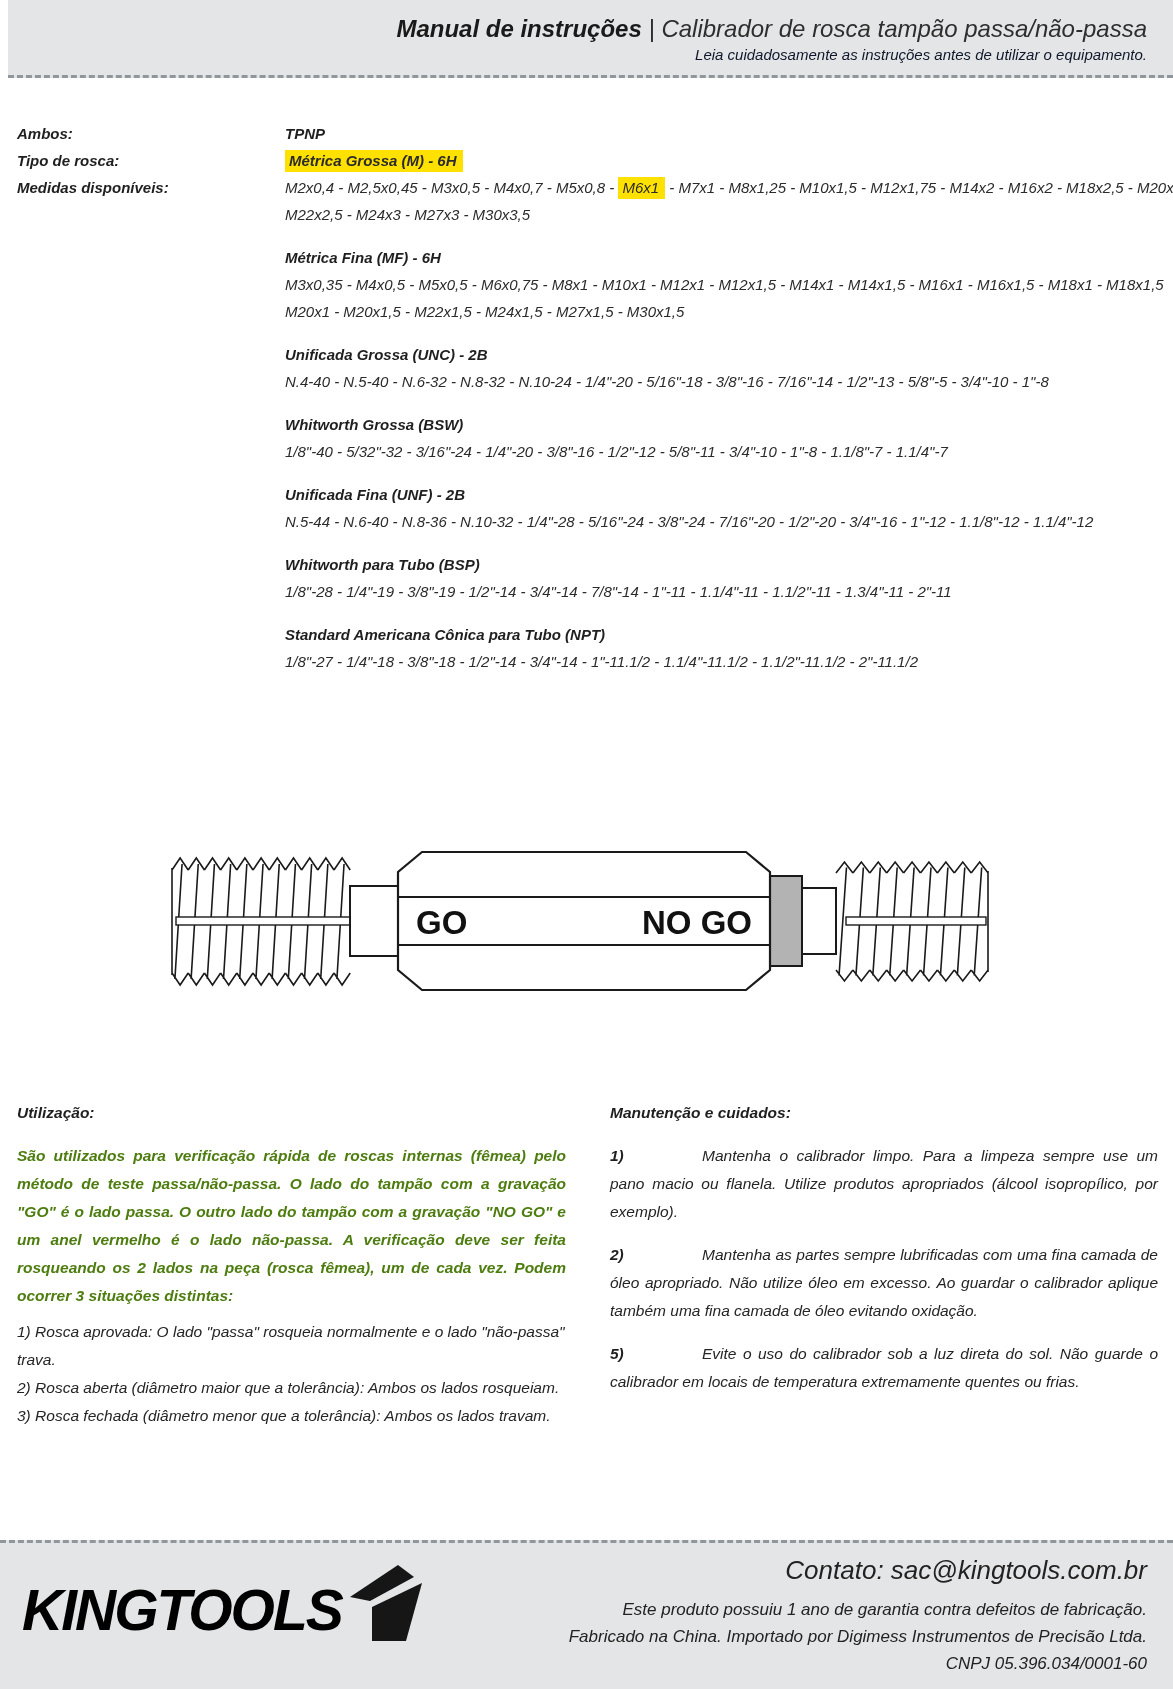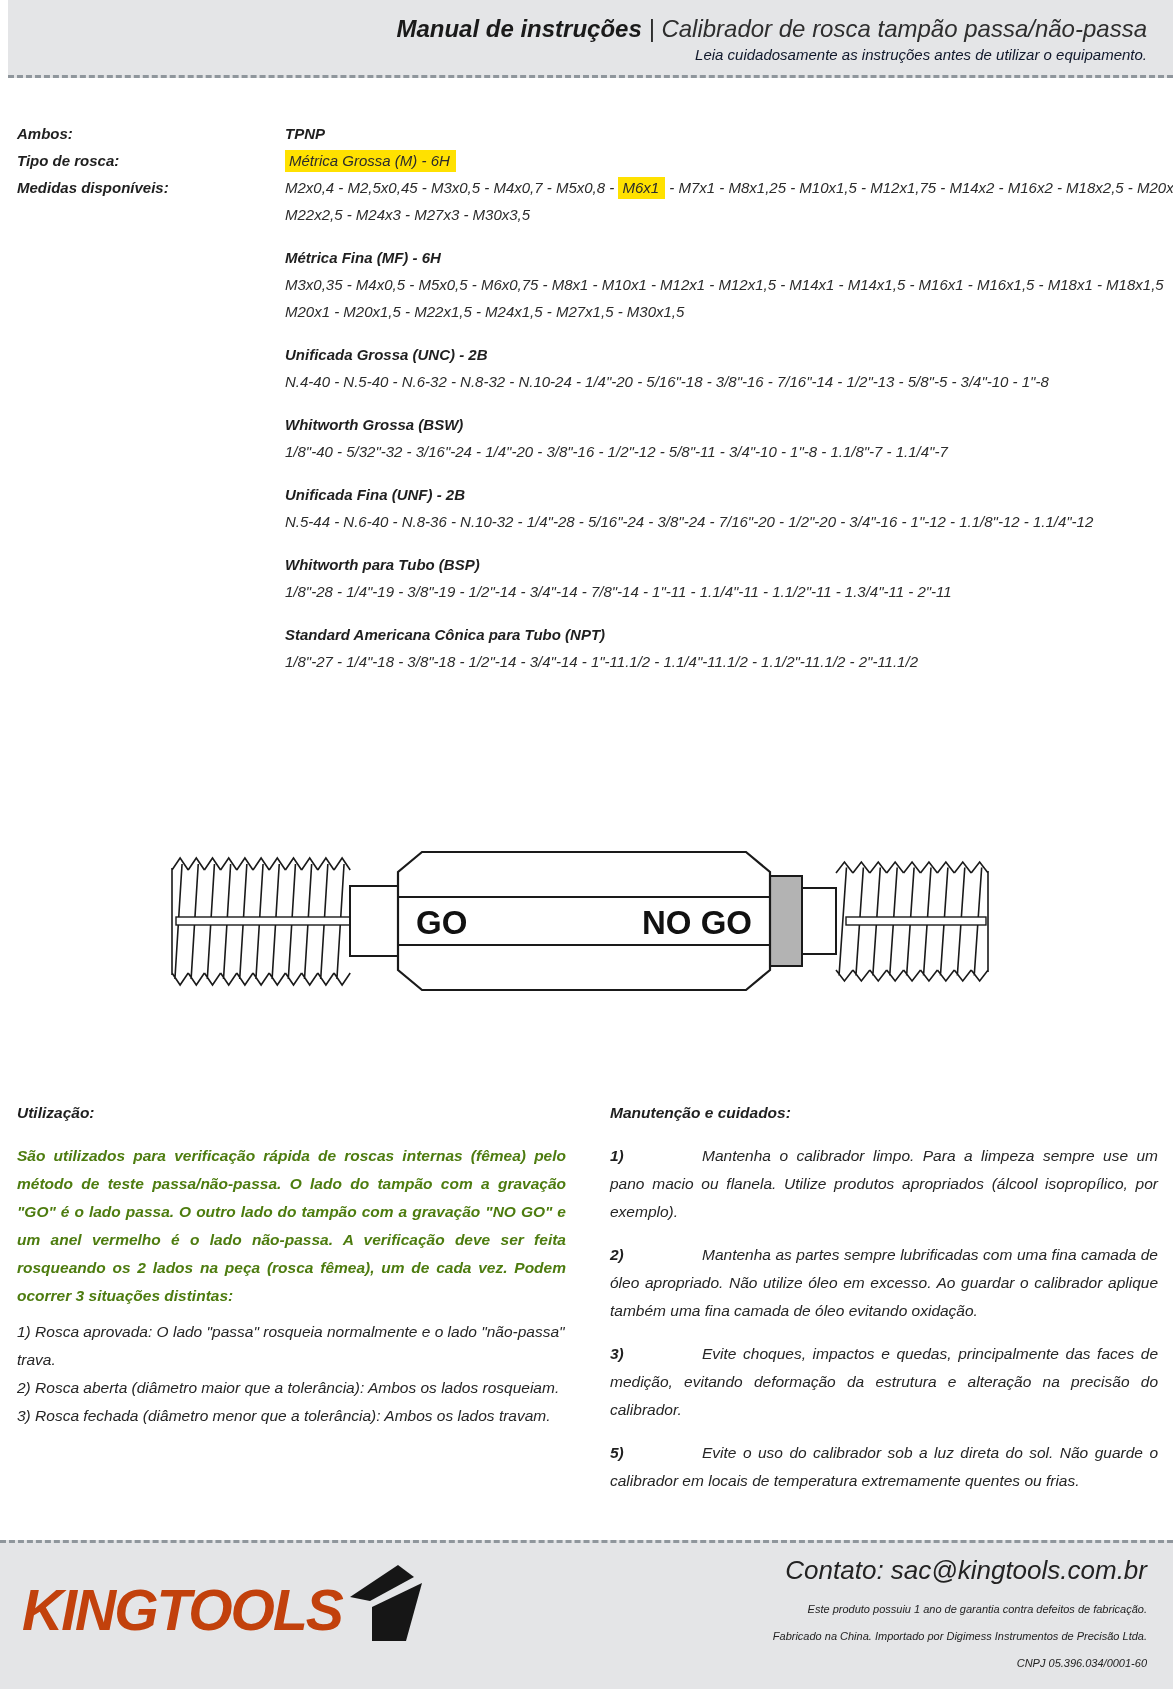--- a/index.html
+++ b/index.html
@@ -33,46 +33,46 @@
   .col-right{left:610px;width:548px;}
   .col-heading{font-size:15.5px;font-weight:bold;margin:0 0 20px 0;}
   .col-left p.body{font-size:15.5px;line-height:28px;text-align:justify;margin:0 0 8px 0;color:#4d7c0f;font-weight:bold;}
   .usage-item{font-size:15.5px;line-height:28px;color:#252525;}
   .maint-item{font-size:15.5px;line-height:28px;text-align:justify;margin:0 0 15px 0;color:#252525;}
   .maint-item .num{display:inline-block;width:92px;font-weight:bold;color:#1f1f1f;}
   
   .band-bottom{position:absolute;left:0;right:0;top:1540px;height:149px;background:#e4e5e7;
                border-top:3px dashed #8f969c;box-sizing:border-box;}
   .logo{position:absolute;left:22px;top:34px;display:flex;align-items:center;}
-  .logo-text{font-size:57px;font-weight:bold;letter-spacing:-2px;color:#c2410c;line-height:1;}
+  .logo-text{font-size:57px;font-weight:bold;letter-spacing:-2px;color:#000000;line-height:1;}
   .logo-mark{margin-left:2px;margin-top:-16px;}
   .footer-right{position:absolute;right:26px;top:12px;text-align:right;color:#222;}
   .contact{font-size:26px;margin-bottom:10px;}
-  .footer-small{font-size:11px;line-height:27px;margin-left:36px;}
+  .footer-small{font-size:17px;line-height:27px;margin-left:36px;}
 </style>
 </head>
 <body>
 
 <div class="page">
 
   <div class="band-top">
     <div class="title-line">
       <span class="t-bold">Manual de instruções</span><span class="t-rest"> | </span><span class="t-rest">Calibrador de rosca tampão passa/não-passa</span>
     </div>
     <div class="subtitle">Leia cuidadosamente as instruções antes de utilizar o equipamento.</div>
   </div>
 
   <div class="specs">
     <div class="spec-grid">
       <div class="spec-label">Ambos:</div>
       <div class="spec-value bold">TPNP</div>
 
       <div class="spec-label">Tipo de rosca:</div>
       <div class="spec-value">
-        <span class="hl bold" style="font-weight:normal;margin-top:32px;">Métrica Grossa (M) - 6H</span>
+        <span class="hl bold" style="font-weight:bold;margin-top:32px;">Métrica Grossa (M) - 6H</span>
       </div>
 
       <div class="spec-label">Medidas disponíveis:</div>
       <div class="spec-value">
           <div class="measure-line"><span>M2x0,4 - M2,5x0,45 - M3x0,5 - M4x0,7 - M5x0,8 - </span><span class="hl">M6x1</span><span> - M7x1 - M8x1,25 - M10x1,5 - M12x1,75 - M14x2 - M16x2 - M18x2,5 - M20x2,5</span></div>
           <div class="measure-line"><span>M22x2,5 - M24x3 - M27x3 - M30x3,5</span></div>
           <div class="group-header">Métrica Fina (MF) - 6H</div>
           <div class="measure-line"><span>M3x0,35 - M4x0,5 - M5x0,5 - M6x0,75 - M8x1 - M10x1 - M12x1 - M12x1,5 - M14x1 - M14x1,5 - M16x1 - M16x1,5 - M18x1 - M18x1,5</span></div>
           <div class="measure-line"><span>M20x1 - M20x1,5 - M22x1,5 - M24x1,5 - M27x1,5 - M30x1,5</span></div>
           <div class="group-header">Unificada Grossa (UNC) - 2B</div>
@@ -119,21 +119,20 @@
     <p class="body">São utilizados para verificação rápida de roscas internas (fêmea) pelo método de teste passa/não-passa. O lado do tampão com a gravação "GO" é o lado passa. O outro lado do tampão com a gravação "NO GO" e um anel vermelho é o lado não-passa. A verificação deve ser feita rosqueando os 2 lados na peça (rosca fêmea), um de cada vez. Podem ocorrer 3 situações distintas:</p>
     <div class="usage-item">1) Rosca aprovada: O lado "passa" rosqueia normalmente e o lado "não-passa" trava.</div>
     <div class="usage-item">2) Rosca aberta (diâmetro maior que a tolerância): Ambos os lados rosqueiam.</div>
     <div class="usage-item">3) Rosca fechada (diâmetro menor que a tolerância): Ambos os lados travam.</div>
   </div>
 
   <div class="col col-right">
     <div class="col-heading">Manutenção e cuidados:</div>
     <p class="maint-item"><span class="num">1)</span><span>Mantenha o calibrador limpo. Para a limpeza sempre use um pano macio ou flanela. Utilize produtos apropriados (álcool isopropílico, por exemplo).</span></p>
     <p class="maint-item"><span class="num">2)</span><span>Mantenha as partes sempre lubrificadas com uma fina camada de óleo apropriado. Não utilize óleo em excesso. Ao guardar o calibrador aplique também uma fina camada de óleo evitando oxidação.</span></p>
-    <p class="maint-item"><span class="num">3)</span><span>Evite choques, impactos e quedas, principalmente das faces de medição, evitando deformação da estrutura e alteração na precisão do calibrador.</span></p>
     <p class="maint-item"><span class="num">5)</span><span>Evite o uso do calibrador sob a luz direta do sol. Não guarde o calibrador em locais de temperatura extremamente quentes ou frias.</span></p>
   </div>
 
   <div class="band-bottom">
     <div class="logo">
       <span class="logo-text">KINGTOOLS</span>
       <svg class="logo-mark" width="80" height="82" viewBox="0 0 80 82">
         <polygon points="6,36 54,4 70,16 26,40" fill="#161616"></polygon>
         <polygon points="28,46 78,22 62,80 28,80" fill="#161616"></polygon>
       </svg>

